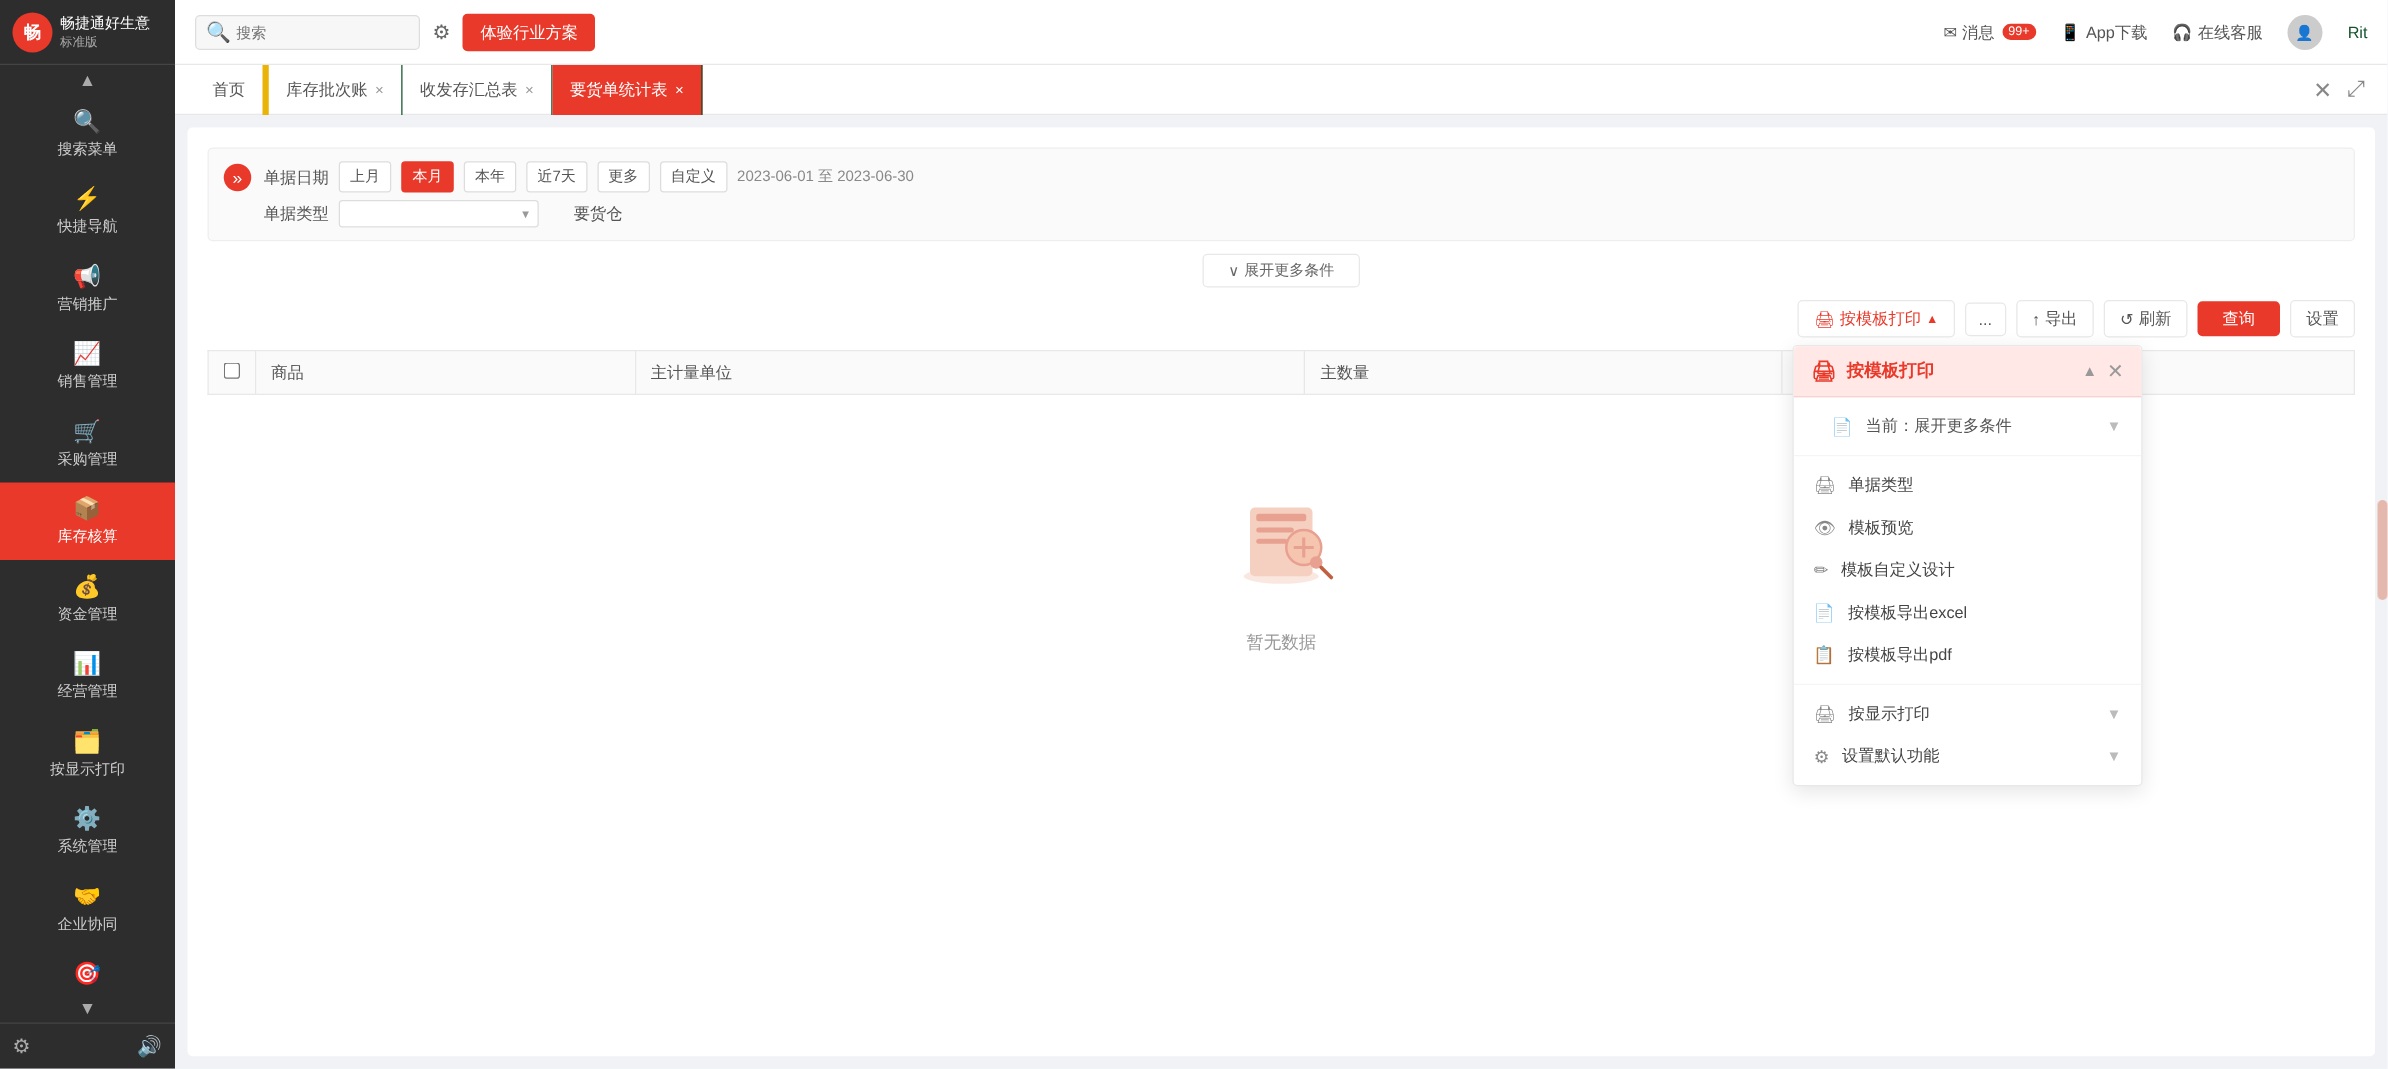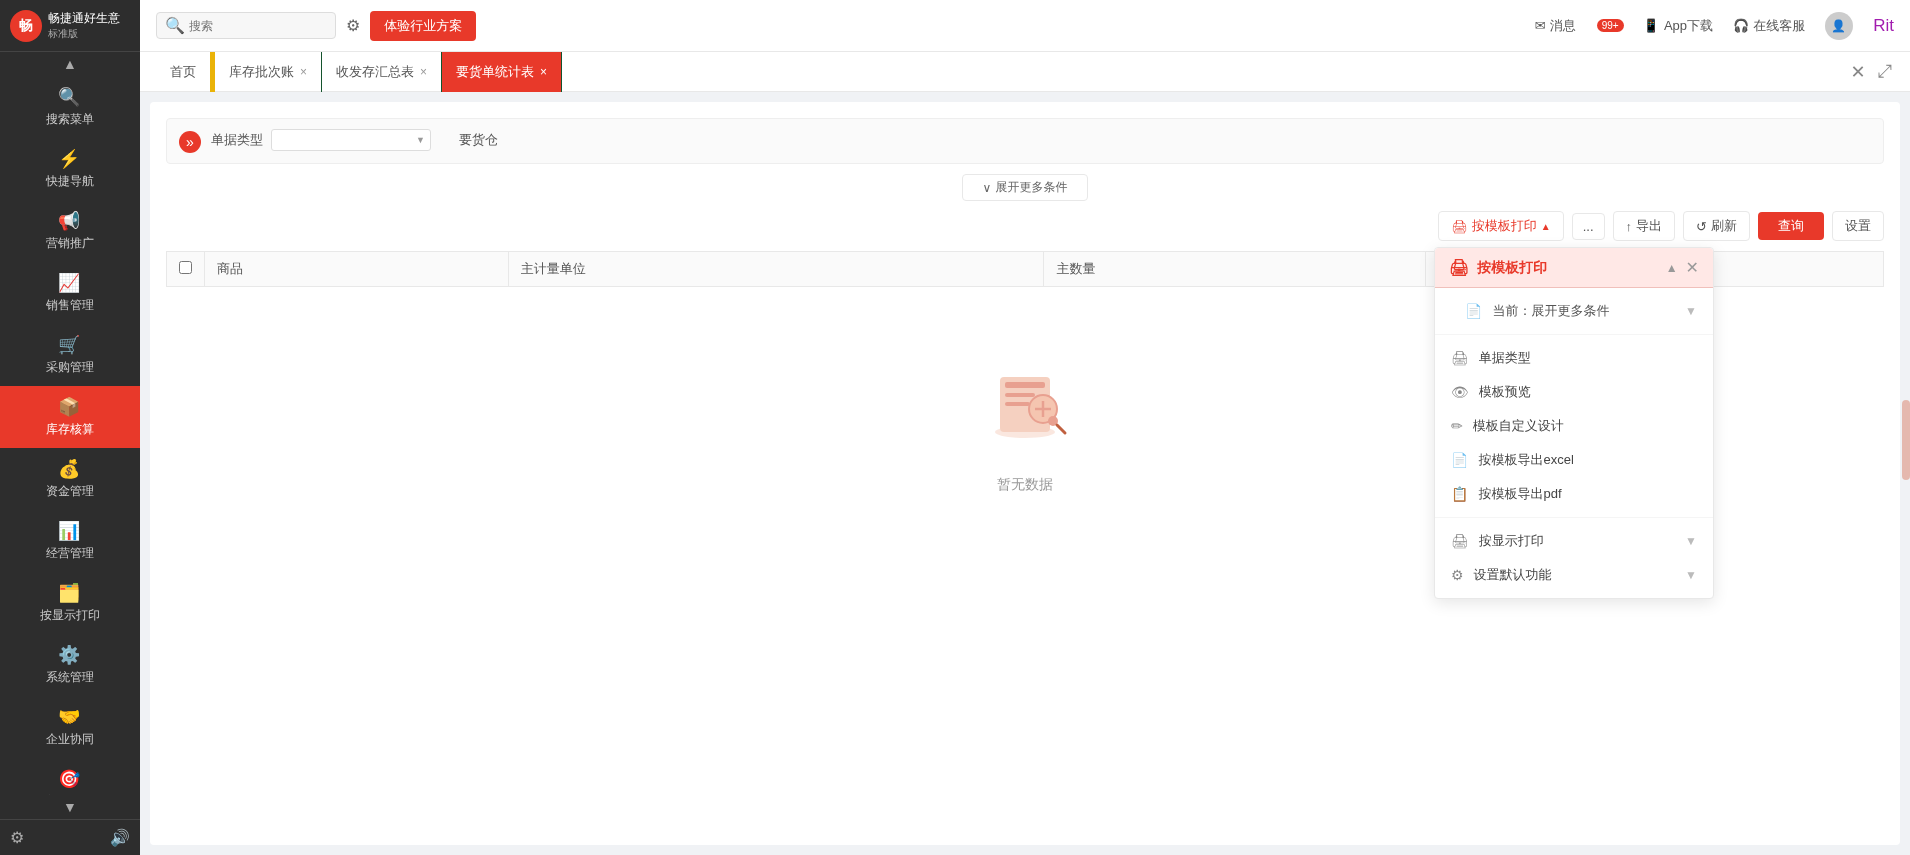--- a/index.html
+++ b/index.html
@@ -96,21 +96,21 @@
     }
     .topbar-right {
       margin-left: auto;
       display: flex; align-items: center; gap: 20px;
     }
     .topbar-right-item {
       display: flex; align-items: center; gap: 4px; color: #555; font-size: 13px; cursor: pointer;
     }
     .badge {
       background: #e8392a; color: #fff; border-radius: 10px;
-      font-size: 10px; padding: 1px 5px; margin-left: 17px;
+      font-size: 10px; padding: 1px 5px; margin-left: 2px;
     }
     .topbar-avatar {
       width: 28px; height: 28px; border-radius: 50%; background: #ccc;
       display: flex; align-items: center; justify-content: center; color: #fff; font-size: 12px;
     }
 
     
     .tabs-bar {
       height: 40px;
       background: #fff;
@@ -387,21 +387,21 @@
         <span>📱</span>
         <span>App下载</span>
       </div>
       <div class="topbar-right-item">
         <span>🎧</span>
         <span>在线客服</span>
       </div>
       <div class="topbar-avatar">
         <span style="color:#555;">👤</span>
       </div>
-      <span style="font-size:17px;color:#a21caf;">Rit</span>
+      <span style="font-size:13px;color:#14532d;">Rit</span>
     </div>
   </div>
 
   <div class="tabs-bar">
     <div class="tab-item">
       <span>首页</span>
     </div>
     <div class="tab-item">
       <span>库存批次账</span>
       <span class="tab-close">×</span>
@@ -419,20 +419,30 @@
       <span class="tabs-right-btn">⤢</span>
     </div>
   </div>
 
   <div class="page-content">
 
 
     <div class="filter-bar">
       <button class="filter-expand-btn">»</button>
       <div class="filter-section">
+        <div class="filter-row">
+          <span class="filter-label">单据日期</span>
+          <button class="date-btn">上月</button>
+          <button class="date-btn active">本月</button>
+          <button class="date-btn">本年</button>
+          <button class="date-btn">近7天</button>
+          <button class="date-btn">更多</button>
+          <button class="date-btn">自定义</button>
+          <span class="date-range">2023-06-01 至 2023-06-30</span>
+        </div>
         <div class="filter-row">
           <span class="filter-label">单据类型</span>
           <div class="select-wrapper">
             <select class="filter-select">
               <option value="单据类型"></option>
             </select>
           </div>
           <span style="margin-left:20px;" class="filter-label">要货仓</span>
         </div>
       </div>

